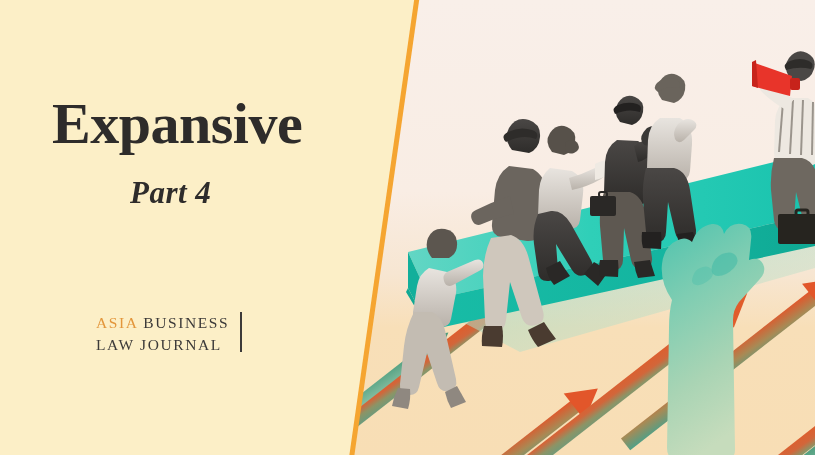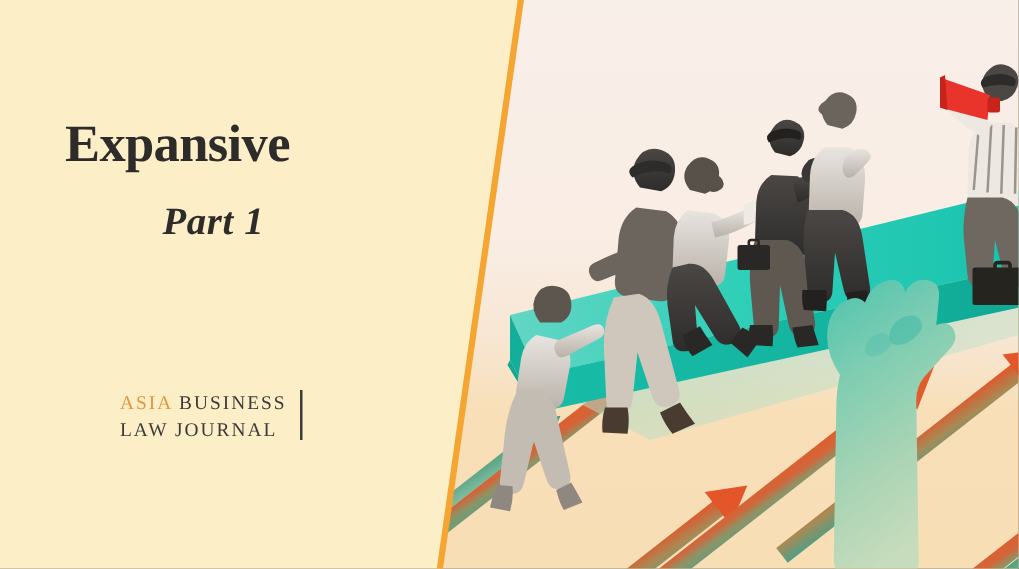--- a/index.html
+++ b/index.html
@@ -10,21 +10,21 @@
   }
 
   
   .left-panel{
     position:absolute; left:0; top:0; width:470px; height:455px;
     background:#FCEFC7; z-index:6;
     clip-path: polygon(0 0, 417px 0, 352px 455px, 0 455px);
   }
   .title-block{ position:absolute; left:52px; top:96px; width:330px; }
   .title-line{
-    font-size:42px; line-height:0.98; color:#2E2C2B;
+    font-size:58px; line-height:0.98; color:#2E2C2B;
     font-weight:700; letter-spacing:-0.5px;
   }
   .title-line.two{ margin-top:8px; }
   .part-label{
     margin-top:22px; margin-left:78px;
     font-size:31px; font-style:italic; font-weight:700;
     color:#2E2C2B; letter-spacing:0.5px;
   }
 
   
@@ -288,21 +288,21 @@
           <path d="M722,254 q10,-4 14,2 q4,6 -2,12 q-8,8 -16,8 q-8,0 -6,-10 q2,-8 10,-12 z" fill="#3FB9A6" opacity="0.55"></path>
           <path d="M700,268 q8,-4 12,2 q3,5 -3,10 q-7,6 -13,5 q-6,-1 -3,-9 q2,-6 7,-8 z" fill="#4BBFA9" opacity="0.4"></path>
         </g>
       </svg>
     </div>
   </div>
 
   <div class="left-panel">
     <div class="title-block">
       <div class="title-line one">Expansive</div>
-      <div class="part-label">Part 1</div>
+      <div class="part-label">Part 4</div>
     </div>
 
     <div class="logo">
       <div class="logo-left">
         <div class="logo-row">
           <span class="logo-asia">ASIA</span>
           <span>BUSINESS</span>
         </div>
         <div class="logo-row">LAW JOURNAL</div>
       </div>

